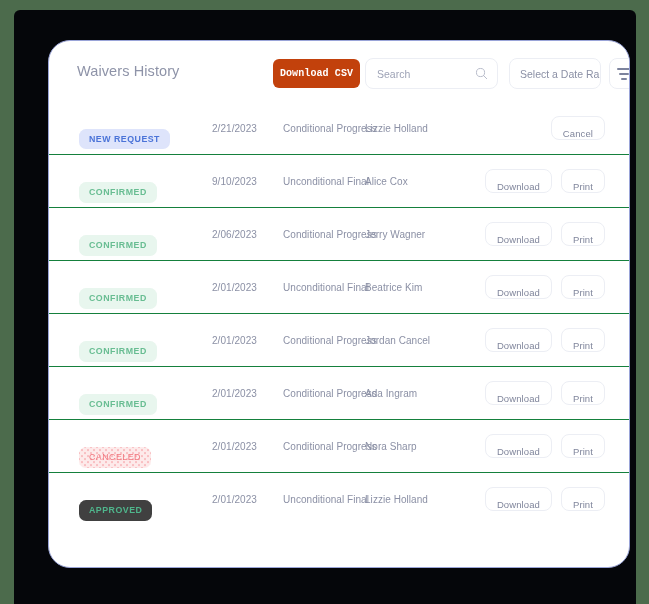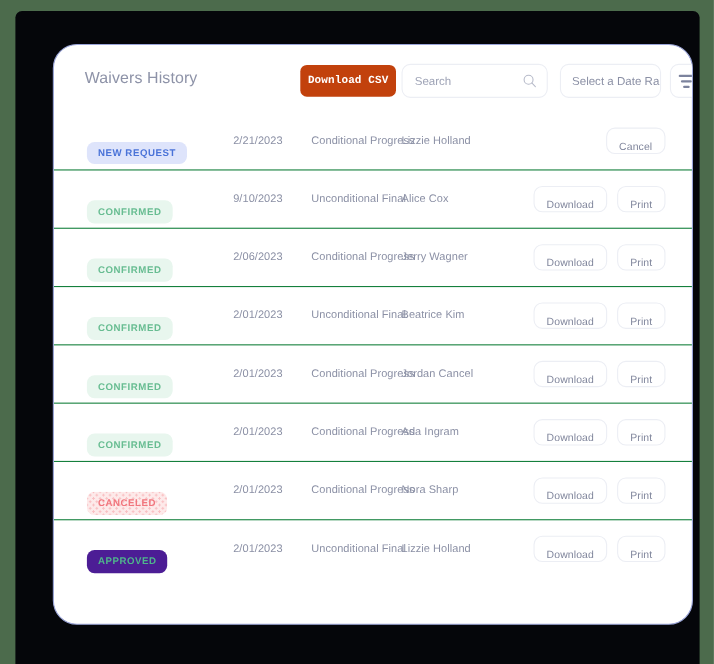--- a/index.html
+++ b/index.html
@@ -209,28 +209,28 @@
     background: #dee4fb;
     color: #4a73d8;
     font-weight: bold;
   }
   .badge-confirmed {
     background: #e8f6ee;
     color: #68bd92;
     font-weight: bold;
   }
   .badge-approved {
-    background: #4c1d95;
+    background: #404040;
     color: #4fb68c;
     font-weight: bold;
   }
   .badge-canceled {
     background: #fdeaea;
     color: #f1767e;
-    font-weight: bold;
+    font-weight: normal;
     background-image:
       radial-gradient(circle, #f9bfc2 1.1px, transparent 1.2px),
       radial-gradient(circle, #f9bfc2 1.1px, transparent 1.2px);
     background-size: 6px 6px, 6px 6px;
     background-position: 0 0, 3px 3px;
   }
 
   
   .actions-wrap {
     position: absolute;

